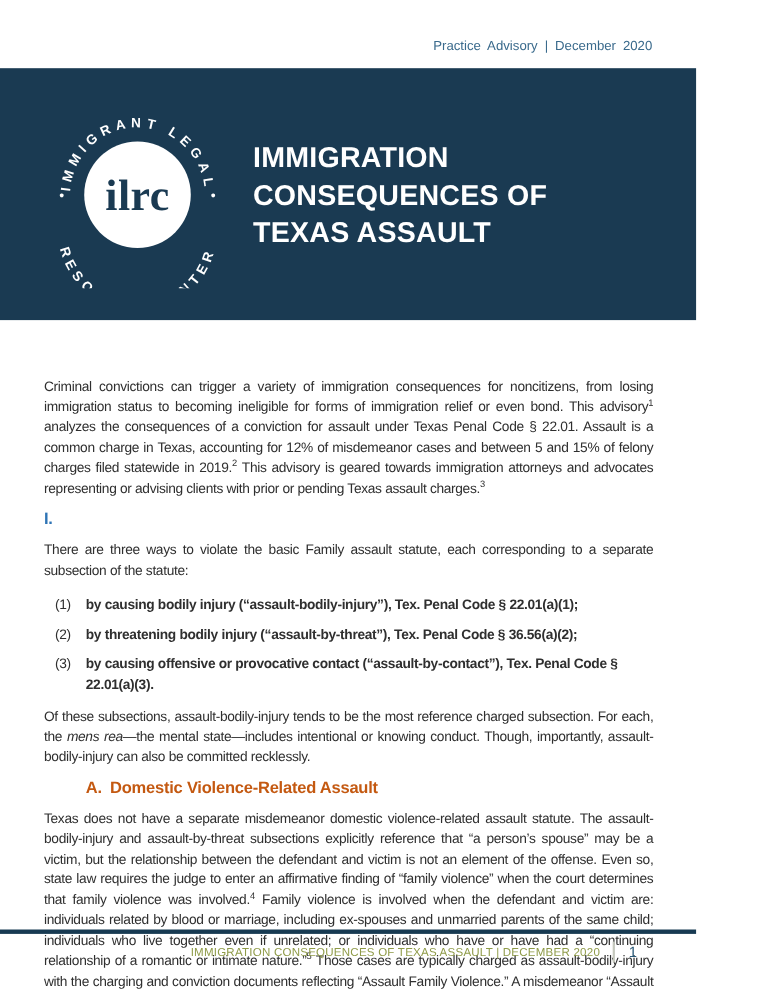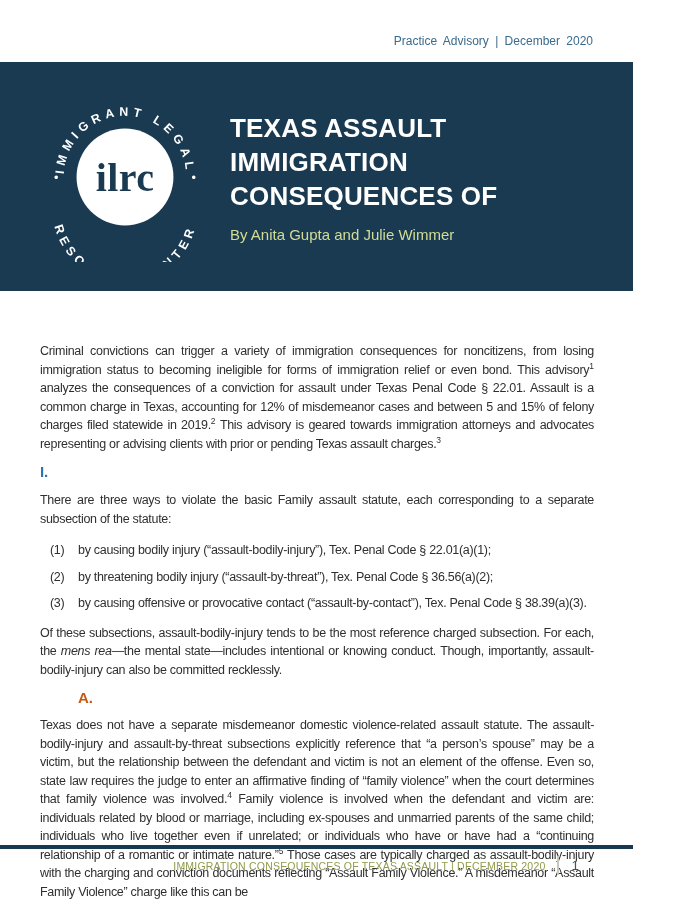--- a/index.html
+++ b/index.html
@@ -21,21 +21,21 @@
   em{font-style:italic;}
 
   .h-blue{display:flex;margin:9px 0 9px 0;color:#2e74b5;font-size:15px;line-height:20px;font-weight:bold;letter-spacing:-0.2px;}
   .h-blue .h-num{width:26px;flex:none;}
   .h-orange{display:flex;margin:8px 0 8px 38px;color:#c45911;font-size:15px;line-height:20px;font-weight:bold;letter-spacing:-0.2px;}
   .h-orange .h-num{width:22px;flex:none;}
 
   .list{margin:13px 0 11px 0;}
   .list-item{display:flex;margin-bottom:8px;padding-left:10px;}
   .li-marker{width:28px;flex:none;}
-  .li-text{flex:1;}
+  .li-text{flex:1;font-weight:bold;}
 
   .footer{position:absolute;left:0;right:0;top:845px;}
   .f-rule{height:4px;background:#173a52;}
   .f-row{display:flex;justify-content:flex-end;align-items:center;margin-top:7px;padding-right:54px;}
   .f-title{color:#8f9b48;font-size:10.5px;letter-spacing:0.2px;}
   .f-sep{width:2px;height:19px;background:#c5c8bd;margin:0 12px;}
   .f-page{color:#2b5a78;font-size:13.5px;}
 </style>
 </head>
 <body>
@@ -58,24 +58,23 @@
         </text>
         <text font-family="Liberation Sans, sans-serif" font-weight="bold" font-size="14.5" letter-spacing="5.5" fill="#ffffff">
           <textPath href="#arcBottom" startOffset="50%" text-anchor="middle">RESOURCE CENTER</textPath>
         </text>
         <text x="19" y="106" text-anchor="middle" font-size="15" fill="#ffffff">•</text>
         <text x="181" y="106" text-anchor="middle" font-size="15" fill="#ffffff">•</text>
       </svg>
     </div>
     <div class="band-text">
       <h1 class="band-title">
+        <span>IMMIGRATION CONSEQUENCES OF</span>
         <span>TEXAS ASSAULT</span>
-        <span>IMMIGRATION CONSEQUENCES OF</span>
       </h1>
-      <div class="byline">By Anita Gupta and Julie Wimmer</div>
     </div>
   </header>
 
   <main class="content">
 
     <p class="para"><span>Criminal convictions can trigger a variety of immigration consequences for noncitizens, from losing immigration status to becoming ineligible for forms of immigration relief or even bond. This advisory</span><sup>1</sup><span> analyzes the consequences of a conviction for assault under Texas Penal Code § 22.01. Assault is a common charge in Texas, accounting for 12% of misdemeanor cases and between 5 and 15% of felony charges filed statewide in 2019.</span><sup>2</sup><span> This advisory is geared towards immigration attorneys and advocates representing or advising clients with prior or pending Texas assault charges.</span><sup>3</sup></p>
 
     <h2 class="h-blue">
       <span class="h-num">I.</span>
     </h2>
@@ -86,28 +85,29 @@
       <div class="list-item">
         <span class="li-marker">(1)</span>
         <span class="li-text">by causing bodily injury (“assault-bodily-injury”), Tex. Penal Code § 22.01(a)(1);</span>
       </div>
       <div class="list-item">
         <span class="li-marker">(2)</span>
         <span class="li-text">by threatening bodily injury (“assault-by-threat”), Tex. Penal Code § 36.56(a)(2);</span>
       </div>
       <div class="list-item">
         <span class="li-marker">(3)</span>
-        <span class="li-text">by causing offensive or provocative contact (“assault-by-contact”), Tex. Penal Code § 38.39(a)(3).</span>
+        <span class="li-text">by causing offensive or provocative contact (“assault-by-contact”), Tex. Penal Code § 22.01(a)(3).</span>
       </div>
     </div>
 
     <p class="para"><span>Of these subsections, assault-bodily-injury tends to be the most reference charged subsection. For each, the </span><em>mens rea</em><span>—the mental state—includes intentional or knowing conduct. Though, importantly, assault-bodily-injury can also be committed recklessly.</span></p>
 
     <h3 class="h-orange">
       <span class="h-num">A.</span>
+      <span>Domestic Violence-Related Assault</span>
     </h3>
 
     <p class="para"><span>Texas does not have a separate misdemeanor domestic violence-related assault statute. The assault-bodily-injury and assault-by-threat subsections explicitly reference that “a person’s spouse” may be a victim, but the relationship between the defendant and victim is not an element of the offense. Even so, state law requires the judge to enter an affirmative finding of “family violence” when the court determines that family violence was involved.</span><sup>4</sup><span> Family violence is involved when the defendant and victim are: individuals related by blood or marriage, including ex-spouses and unmarried parents of the same child; individuals who live together even if unrelated; or individuals who have or have had a “continuing relationship of a romantic or intimate nature.”</span><sup>5</sup><span> Those cases are typically charged as assault-bodily-injury with the charging and conviction documents reflecting “Assault Family Violence.” A misdemeanor “Assault Family Violence” charge like this can be</span></p>
 
   </main>
 
   <footer class="footer">
     <div class="f-rule"></div>
     <div class="f-row">
       <span class="f-title">IMMIGRATION CONSEQUENCES OF TEXAS ASSAULT | DECEMBER 2020</span>

